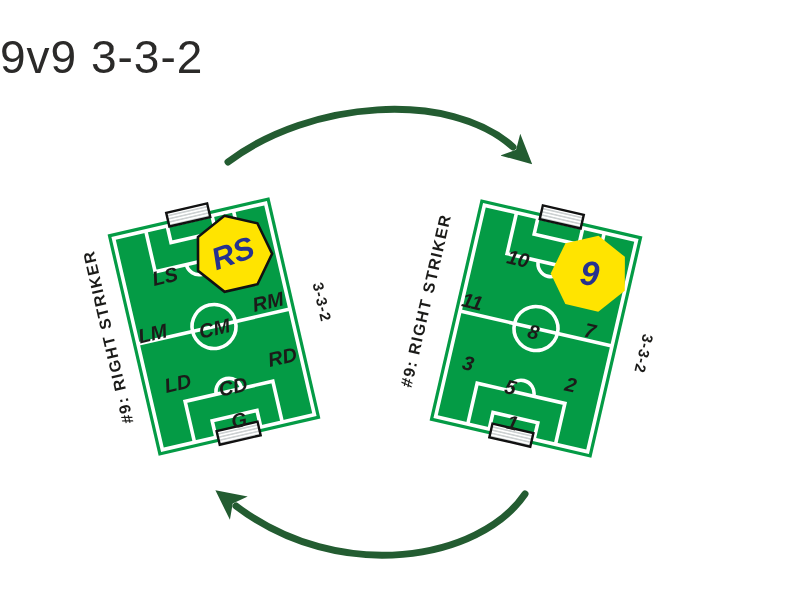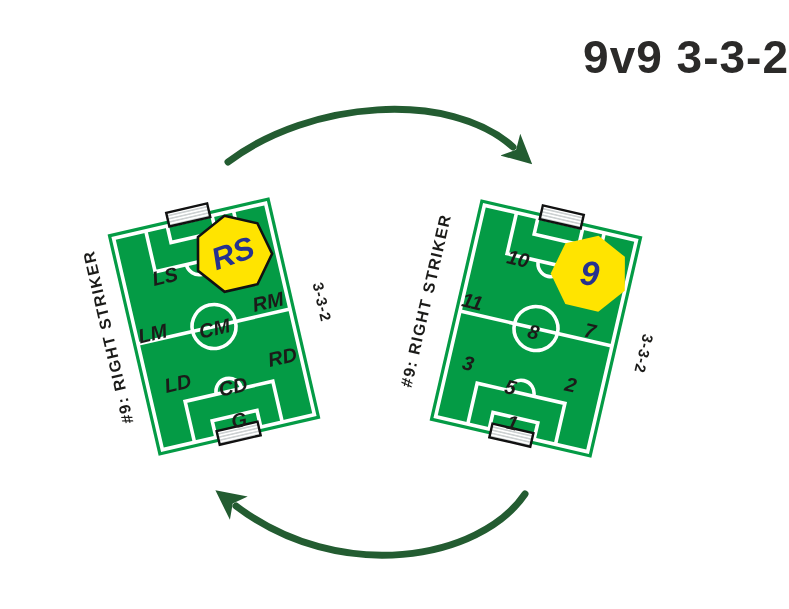--- a/index.html
+++ b/index.html
@@ -5,21 +5,21 @@
   html, body { margin:0; padding:0; }
   body {
     width:789px; height:609px; position:relative; overflow:hidden;
     background:#ffffff;
     font-family:"Liberation Sans", sans-serif;
   }
   .stage { position:absolute; inset:0; width:789px; height:609px; }
 
   .title {
     position:absolute; top:31px; left:0; width:100%; margin:0;
-    text-align:right; font-size:46px; line-height:1.15; font-weight:bold;
+    text-align:left; font-size:46px; line-height:1.15; font-weight:normal;
     color:#2b2a29; letter-spacing:1px;
   }
 
   .arrows-svg { position:absolute; left:0; top:0; pointer-events:none; }
 
   .field-wrap { position:absolute; width:166px; height:227px; }
   .fw-left  { left:131px; top:213px; transform:rotate(-13deg); }
   .fw-right { left:453px; top:215px; transform:rotate(13deg); }
 
   .pitch-svg { position:absolute; left:-20px; top:-20px; width:206px; height:267px; overflow:visible; }

